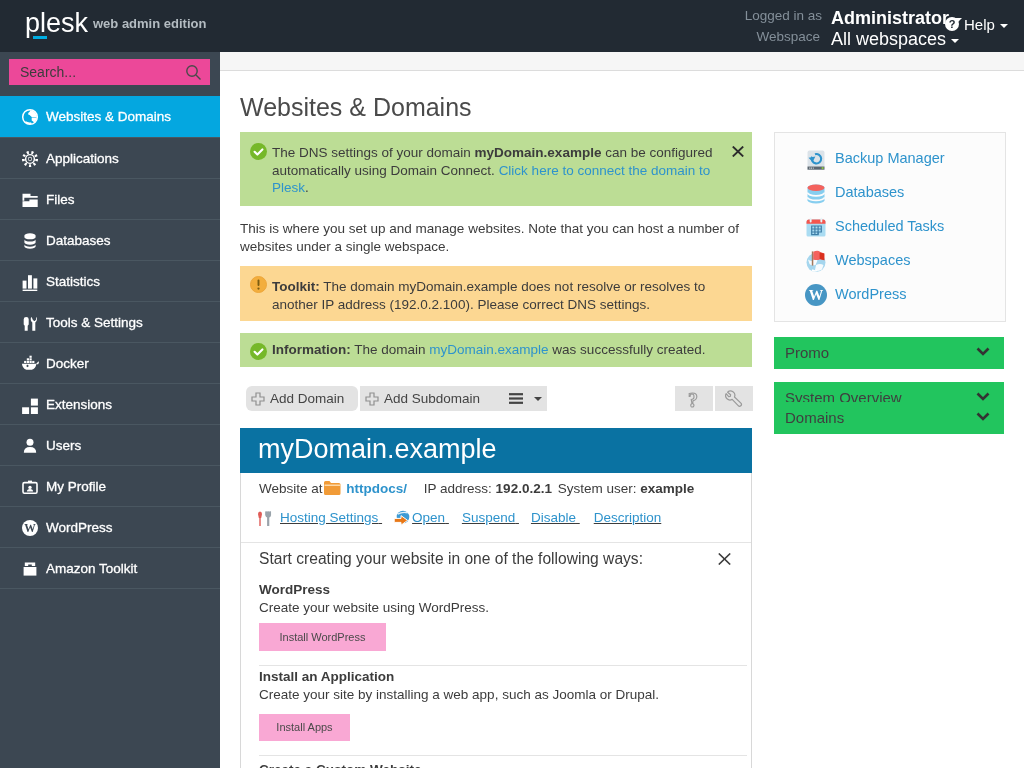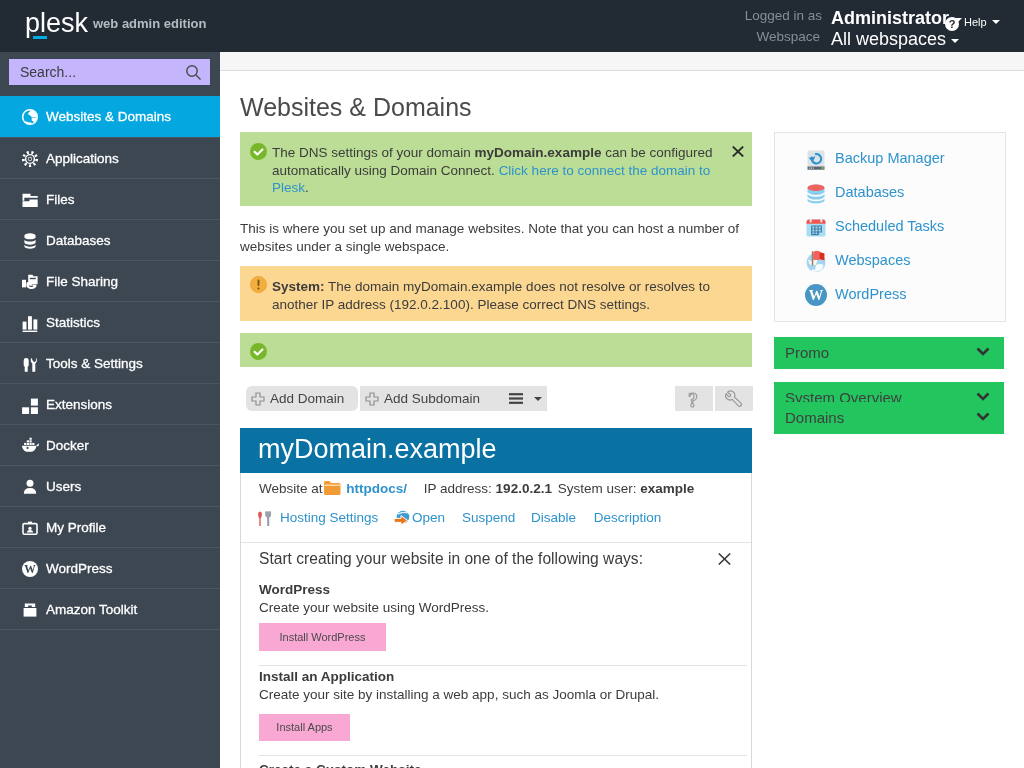--- a/index.html
+++ b/index.html
@@ -9,21 +9,21 @@
 
 #topbar { position:absolute; left:0; top:0; width:1024px; height:52px; background:#222a33; }
 #logo { position:absolute; left:25px; top:4px; color:#fff; font-size:27px; font-weight:400; letter-spacing:0px; line-height:38px; }
 #logobar { position:absolute; left:33px; top:36px; width:14px; height:3px; background:#00ace0; }
 #edition { position:absolute; left:93px; top:16px; color:#b4bcc2; font-size:13px; font-weight:700; }
 .tr-grey { color:#848f99; font-size:13.5px; position:absolute; text-align:right; }
 .tr-white { color:#fff; font-size:18px; position:absolute; }
 .caret { display:inline-block; width:0; height:0; border-left:4px solid transparent; border-right:4px solid transparent; border-top:4px solid #fff; vertical-align:2px; margin-left:5px; }
 
 #sidebar { position:absolute; left:0; top:52px; width:220px; height:716px; background:#3c4752; }
-#search { position:absolute; left:9px; top:7px; width:201px; height:26px; background:#c4b5fd; }
+#search { position:absolute; left:9px; top:7px; width:201px; height:26px; background:#ec4899; }
 #search span { position:absolute; left:11px; top:5px; font-size:14px; color:#3c3c3c; }
 .menu { position:absolute; top:44px; left:0; width:220px; border-bottom:1px solid #4a5761; }
 .mi { position:relative; height:41px; border-top:1px solid #4a5761; color:#fff; font-size:13.5px; }
 .mi:first-child { border-top:none; height:41px; }
 .mi.active { background:#04a7e0; border-top:none; height:41px; }
 .mi .ic { position:absolute; left:21px; top:12px; width:18px; height:18px; }
 .mi .lb { position:absolute; left:46px; top:13px; white-space:nowrap; -webkit-text-stroke:0.3px #fff; }
 
 #strip { position:absolute; left:220px; top:52px; width:804px; height:19px; background:#f6f6f6; border-bottom:1px solid #dcdcdc; }
 h1 { position:absolute; left:240px; top:88px; font-size:25px; font-weight:400; color:#4a4a4a; line-height:38px; white-space:nowrap; }
@@ -58,21 +58,21 @@
   <div id="logobar"></div>
   <div id="edition">web admin edition</div>
   <div class="tr-grey" style="right:202px; top:8px;">Logged in as</div>
   <div class="tr-white" style="left:831px; top:8px; font-weight:700;">Administrator<span class="caret"></span></div>
   <div class="tr-grey" style="right:204px; top:29px;">Webspace</div>
   <div class="tr-white" style="left:831px; top:29px;">All webspaces<span class="caret"></span></div>
   <svg class="abs" style="left:945px; top:17px;" width="14" height="14" viewBox="0 0 14 14">
       <circle cx="7" cy="7" r="7" fill="#fff"></circle>
       <text x="7" y="11" font-size="11" font-weight="bold" fill="#222a33" text-anchor="middle" font-family="Liberation Sans">?</text>
     </svg>
-  <div class="tr-white" style="left:964px; top:16px; font-size:11px;">Help<span class="caret"></span></div>
+  <div class="tr-white" style="left:964px; top:16px; font-size:15px;">Help<span class="caret"></span></div>
 </div>
 
 <div id="sidebar">
   <div id="search">
       <span>Search...</span>
     <svg class="abs" style="right:8px; top:5px;" width="17" height="17" viewBox="0 0 17 17">
         <circle cx="7" cy="7" r="5.2" fill="none" stroke="#4a4a4a" stroke-width="1.4"></circle>
         <line x1="11" y1="11" x2="15.5" y2="15.5" stroke="#4a4a4a" stroke-width="1.4"></line>
       </svg>
   </div>
@@ -107,75 +107,65 @@
           <g fill="#fff">
             <path d="M3.4 3.4 a5.6 2.1 0 0 1 11.2 0 l0 1.8 a5.6 2.1 0 0 1 -11.2 0 z"></path>
             <path d="M3.4 7.5 a5.6 2.1 0 0 0 11.2 0 l0 3.1 a5.6 2.1 0 0 1 -11.2 0 z"></path>
             <path d="M3.4 12.6 a5.6 2.1 0 0 0 11.2 0 l0 2 a5.6 2.1 0 0 1 -11.2 0 z"></path>
           </g>
         </svg>
         <span class="lb">Databases</span>
       </div>
     <div class="mi">
         <svg class="ic" viewBox="0 0 18 18">
-          <path d="M7.2 1.8 h4.4 l0.8 1.4 h4.2 v8 h-9.4 z" fill="#fff"></path>
-          <rect x="8.8" y="4.8" width="6" height="1.4" fill="#3c4752"></rect>
-          <rect x="1" y="6.8" width="4" height="7.6" fill="#fff"></rect>
-          <path d="M5.4 9.8 q2.2 -1.7 3.8 0 l2 1.9 q3.2 -1 4.6 1.1 q-2.1 3.9 -6.4 3.1 q-3.2 -0.6 -4 -2.6 z" fill="#fff"></path>
-          <path d="M8.2 12.8 q2 1.1 4 0.2" fill="none" stroke="#3c4752" stroke-width="1.1"></path>
-        </svg>
-        <span class="lb">File Sharing</span>
-      </div>
-    <div class="mi">
-        <svg class="ic" viewBox="0 0 18 18">
           <g fill="#fff">
             <rect x="1.6" y="7.6" width="3.9" height="8"></rect>
             <rect x="7" y="2.2" width="3.9" height="13.4"></rect>
             <rect x="12.4" y="5.4" width="3.9" height="10.2"></rect>
             <rect x="1.6" y="16.6" width="14.7" height="1.4"></rect>
           </g>
         </svg>
         <span class="lb">Statistics</span>
       </div>
     <div class="mi">
         <svg class="ic" viewBox="0 0 18 18">
           <path d="M2.7 5.2 q0 -2.3 2.5 -2.3 q2.5 0 2.5 2.3 v5.3 l-1 1.2 v5 h-3 v-5 l-1 -1.2 z" fill="#fff"></path>
           <path d="M10.6 3 q-0.9 0.6 -0.9 2.2 q0 2.6 1.6 3.3 v8.2 h3 v-8.2 q1.6 -0.7 1.6 -3.3 q0 -1.6 -0.9 -2.2 l0 2.7 -1.2 1.2 -0.8 0 -1.2 -1.2 z" fill="#fff"></path>
         </svg>
         <span class="lb">Tools &amp; Settings</span>
-      </div>
-    <div class="mi">
-        <svg class="ic" viewBox="0 0 18 18">
-          <g fill="#fff">
-            <rect x="9.9" y="2.6" width="7" height="7"></rect>
-            <rect x="1.1" y="11.3" width="7" height="7"></rect>
-            <rect x="9.9" y="11.3" width="7" height="7"></rect>
-          </g>
-        </svg>
-        <span class="lb">Extensions</span>
       </div>
     <div class="mi">
         <svg class="ic" viewBox="0 0 18 18">
           <g fill="#fff">
             <rect x="3.1" y="5.9" width="2.2" height="2.1"></rect>
             <rect x="5.8" y="5.9" width="2.2" height="2.1"></rect>
             <rect x="8.5" y="5.9" width="2.2" height="2.1"></rect>
             <rect x="11.2" y="5.9" width="2.2" height="2.1"></rect>
             <rect x="5.8" y="3.3" width="2.2" height="2.1"></rect>
             <rect x="8.5" y="3.3" width="2.2" height="2.1"></rect>
             <rect x="8.5" y="0.7" width="2.2" height="2.1"></rect>
             <path d="M0.9 8.7 h14.4 l2.2 -2.4 q1 1.6 -0.4 2.9 l-1.9 0 q-0.4 4.2 -4.4 5.6 h-5.4 q-3.9 -1.5 -4.5 -6.1 z"></path>
           </g>
           <path d="M5.2 10.9 l1.3 -1.3 1.3 1.3 -1.3 1.3 z" fill="#3c4752"></path>
         </svg>
         <span class="lb">Docker</span>
       </div>
     <div class="mi">
         <svg class="ic" viewBox="0 0 18 18">
           <g fill="#fff">
+            <rect x="9.9" y="2.6" width="7" height="7"></rect>
+            <rect x="1.1" y="11.3" width="7" height="7"></rect>
+            <rect x="9.9" y="11.3" width="7" height="7"></rect>
+          </g>
+        </svg>
+        <span class="lb">Extensions</span>
+      </div>
+    <div class="mi">
+        <svg class="ic" viewBox="0 0 18 18">
+          <g fill="#fff">
             <circle cx="9" cy="5.2" r="3.5"></circle>
             <path d="M2.8 15.8 q0 -5.8 6.2 -5.8 q6.2 0 6.2 5.8 z"></path>
           </g>
         </svg>
         <span class="lb">Users</span>
       </div>
     <div class="mi">
         <svg class="ic" viewBox="0 0 18 18">
           <rect x="2" y="4.6" width="14" height="10.6" rx="1.4" fill="none" stroke="#fff" stroke-width="1.6"></rect>
           <rect x="7" y="2.6" width="4" height="2.2" fill="#fff"></rect>
@@ -221,28 +211,29 @@
 </div>
 
 <div id="para">This is where you set up and manage websites. Note that you can host a number of<br>websites under a single webspace.</div>
 
 <div class="box orange" style="top:266px; height:55px;">
   <svg class="micon" style="top:10px;" viewBox="0 0 17 17">
       <circle cx="8.5" cy="8.5" r="8" fill="#f3ae3d" stroke="#eda63a" stroke-width="1"></circle>
       <rect x="7.55" y="3.6" width="1.9" height="6.4" rx="0.9" fill="#7a5c12"></rect>
       <circle cx="8.5" cy="12.6" r="1.15" fill="#7a5c12"></circle>
     </svg>
-  <div class="msgtext" style="top:12px;"><b>System:</b> The domain myDomain.example does not resolve or resolves to<br>another IP address (192.0.2.100). Please correct DNS settings.</div>
+  <div class="msgtext" style="top:12px;"><b>Toolkit:</b> The domain myDomain.example does not resolve or resolves to<br>another IP address (192.0.2.100). Please correct DNS settings.</div>
 </div>
 
 <div class="box green" style="top:333px; height:34px;">
   <svg class="micon" style="top:10px;" viewBox="0 0 17 17">
       <circle cx="8.5" cy="8.5" r="8.5" fill="#76b82a"></circle>
       <path d="M4.6 8.8 l2.8 2.8 l5 -5.2" fill="none" stroke="#fff" stroke-width="2.1" stroke-linecap="round" stroke-linejoin="round"></path>
     </svg>
+  <div class="msgtext" style="top:8px; line-height:18px;"><b>Information:</b> The domain <a href="#">myDomain.example</a> was successfully created.</div>
 </div>
 
 <div class="tbtn" style="left:246px; width:112px; padding-left:24px;border-radius:6px;">Add Domain
   <svg class="abs" style="left:5px; top:6px;" width="14" height="14" viewBox="0 0 14 14">
       <path d="M5 1 h4 v4 h4 v4 h-4 v4 h-4 v-4 h-4 v-4 h4 z" fill="none" stroke="#8f8f8f" stroke-width="1.2"></path>
     </svg>
 </div>
 <div class="tbtn" style="left:360px; width:142px; padding-left:24px;">Add Subdomain
   <svg class="abs" style="left:5px; top:6px;" width="14" height="14" viewBox="0 0 14 14">
       <path d="M5 1 h4 v4 h4 v4 h-4 v4 h-4 v-4 h-4 v-4 h4 z" fill="none" stroke="#8f8f8f" stroke-width="1.2"></path>
@@ -271,21 +262,21 @@
 <div id="phead">myDomain.example</div>
 <div class="prow" style="left:259px; top:481px;">Website at
   <svg class="abs" style="left:65px; top:0px;" width="17" height="14" viewBox="0 0 17 14">
       <path d="M0 1.5 q0 -1.5 1.5 -1.5 h4 l1.5 2 h8 q1.5 0 1.5 1.5 v9 q0 1.5 -1.5 1.5 h-13.5 q-1.5 0 -1.5 -1.5 z" fill="#f19b37"></path>
       <path d="M0.5 5 h16 v-1.5 h-16 z" fill="#fdd9a8"></path>
     </svg>
   <a href="#" style="font-weight:700; margin-left:20px;text-align:right;">httpdocs/</a>
   <span style="margin-left:13px;">IP address: <b>192.0.2.1</b></span>
   <span style="margin-left:2px;">System user: <b>example</b></span>
 </div>
-<div class="prow" style="left:257px; top:510px;">
+<div class="prow" style="left:257px; top:510px;text-decoration:underline;">
   <svg class="abs" style="left:0px; top:1px;" width="16" height="15" viewBox="0 0 16 15">
       <path d="M3 0.5 q-2 0 -2 2.5 l0.8 4 h2.4 l0.8 -4 q0 -2.5 -2 -2.5 z" fill="#e05c57"></path>
       <rect x="2.3" y="6" width="1.4" height="9" fill="#e05c57"></rect>
       <g fill="#9aa3ab">
         <path d="M9 0.5 v4 M11.2 0.5 v4 M13.4 0.5 v4" stroke="#9aa3ab" stroke-width="1.3"></path>
         <path d="M8.5 0.5 h5.4 v4 q0 1.6 -1.6 1.9 l0 8.6 h-2.2 l0 -8.6 q-1.6 -0.3 -1.6 -1.9 z"></path>
       </g>
     </svg>
   <a href="#" style="margin-left:23px;">Hosting Settings</a>
   <svg class="abs" style="left:136px; top:0px;" width="17" height="16" viewBox="0 0 17 16">

